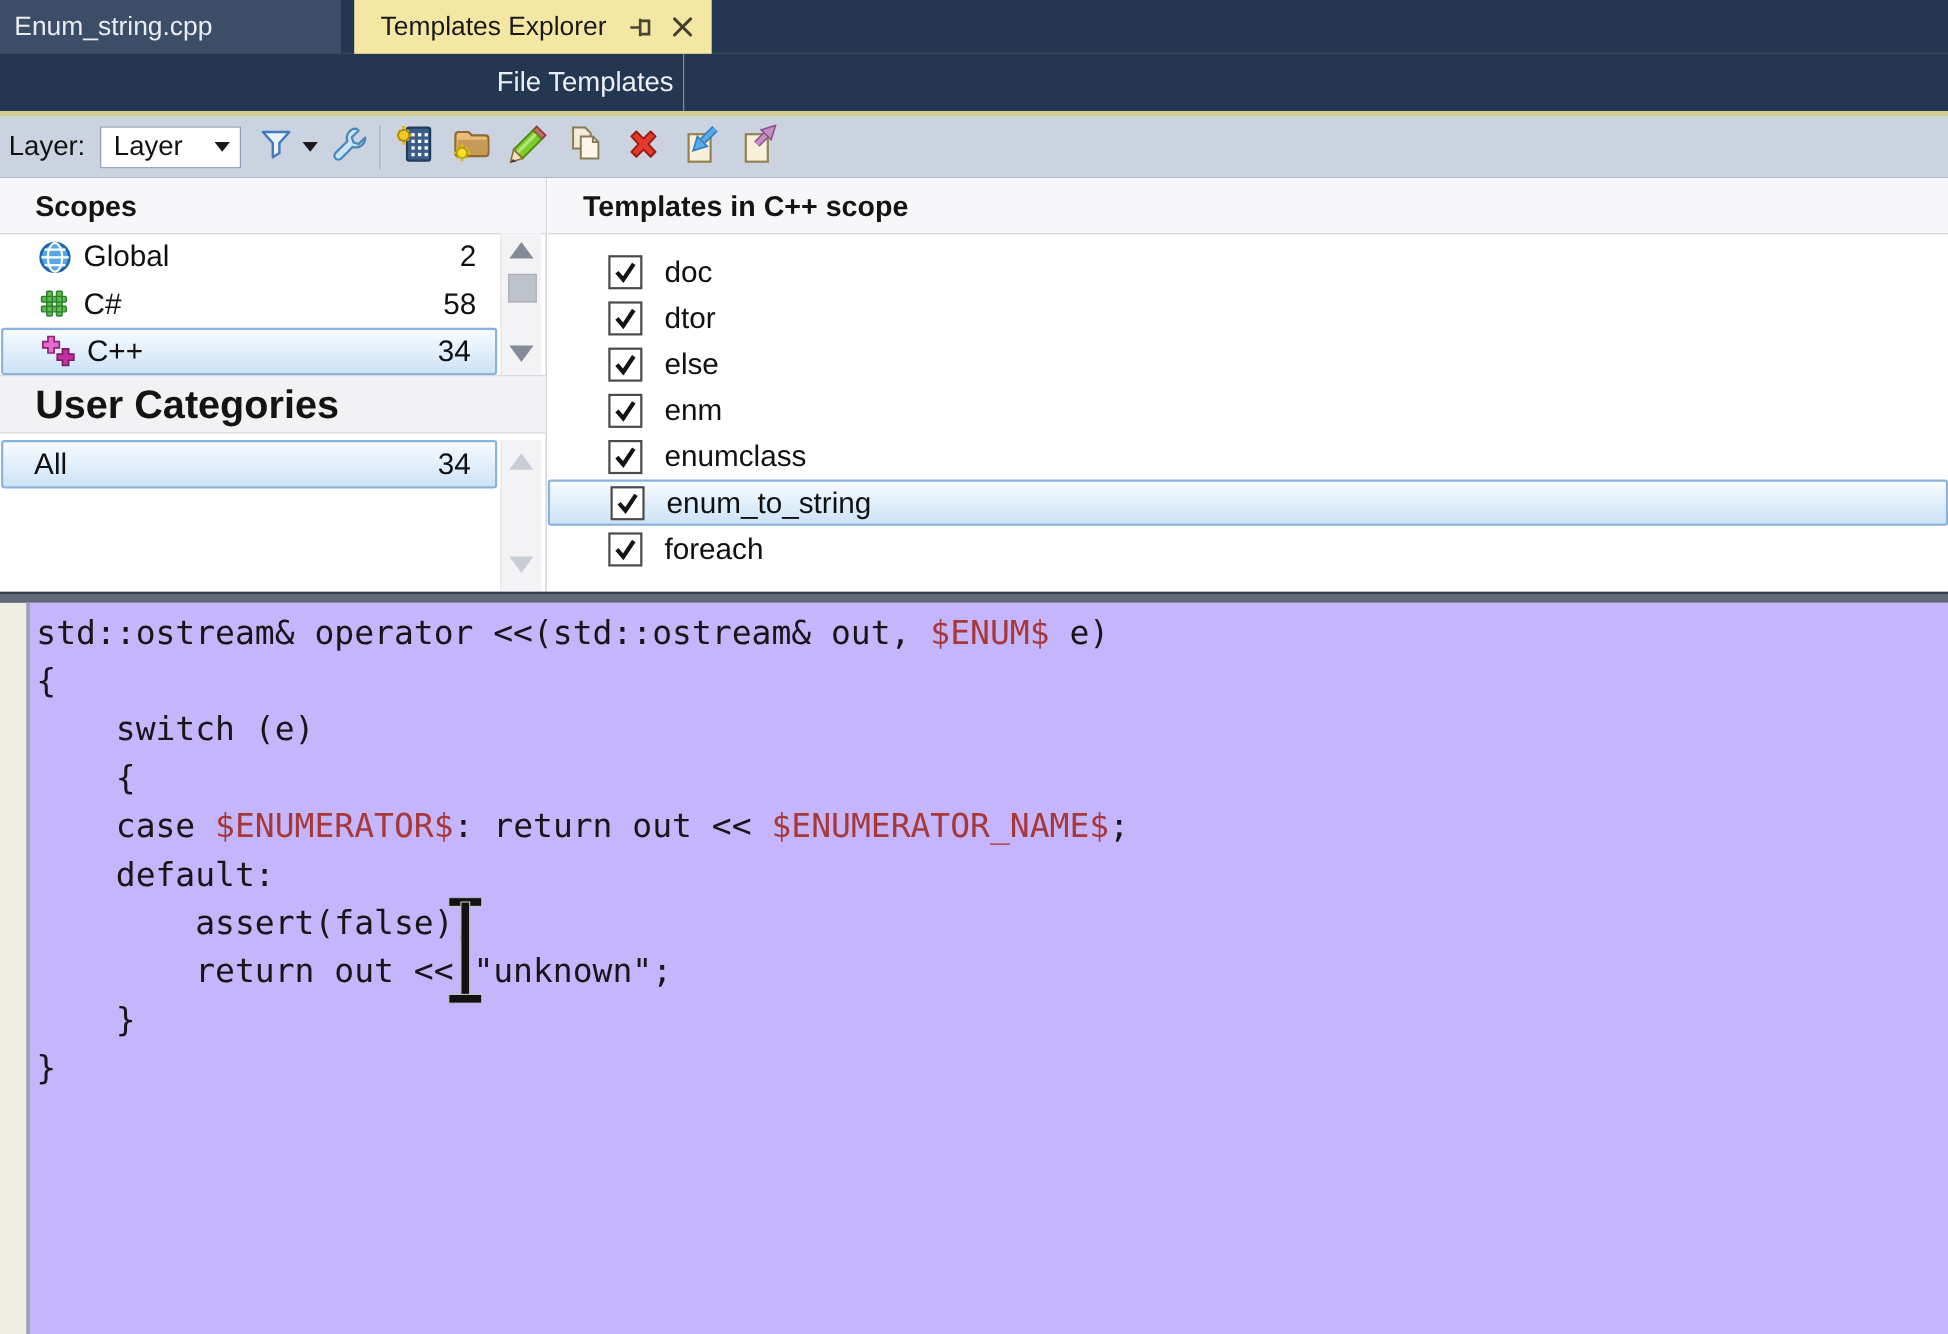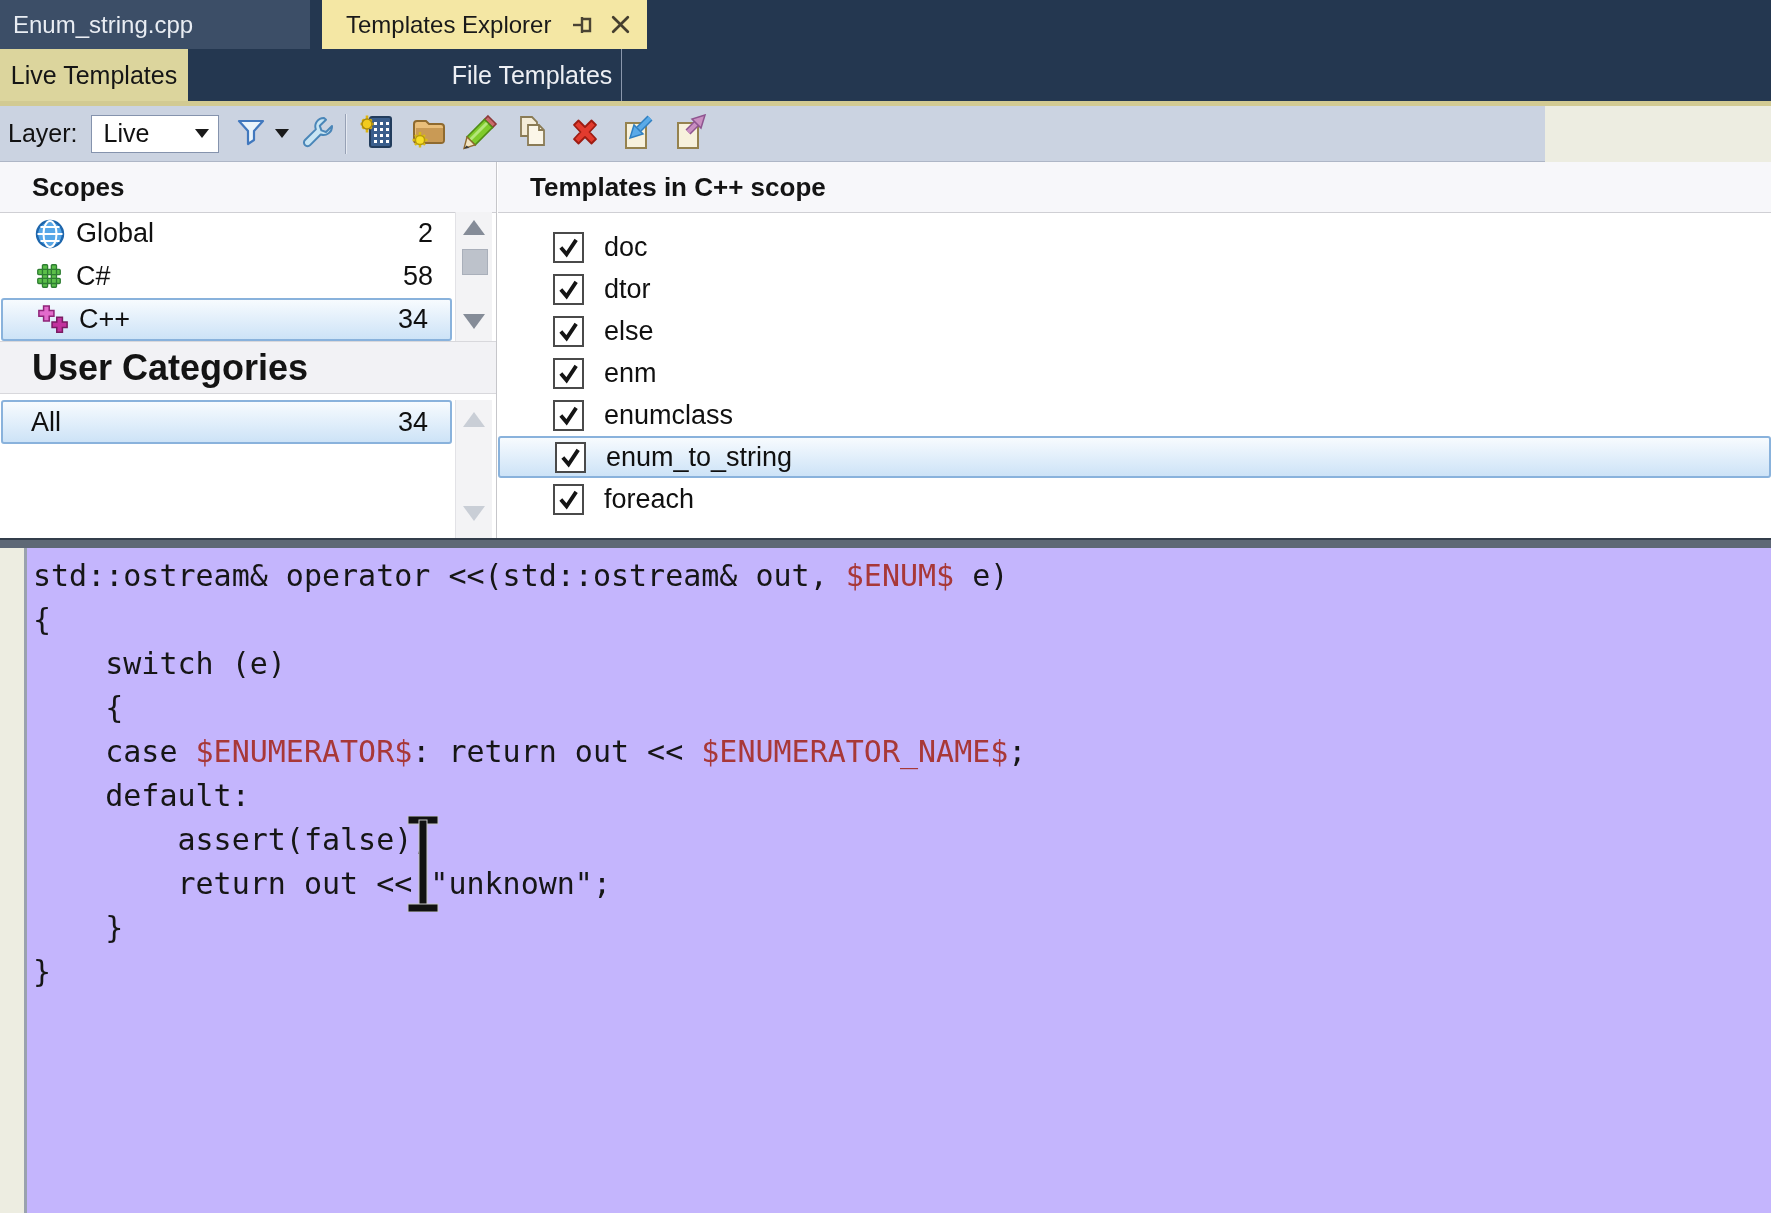--- a/index.html
+++ b/index.html
@@ -20,21 +20,21 @@
   #subtabs{position:absolute;top:49px;left:0;width:1771px;height:52px;background:#243750;}
   .subtab{position:absolute;top:0;height:52px;display:flex;align-items:center;justify-content:center;
     font-size:25px;color:#EDEFF4;box-sizing:border-box;}
   .subtab.active{background:#DCD59D;color:#151515;}
   #subtab-0{left:0;width:188px;}
   #subtab-1{left:188px;width:255px;border-right:1px solid #8A97AC;}
   #subtab-2{left:443px;width:179px;border-right:1px solid #8A97AC;}
   #accent-line{position:absolute;top:101px;left:0;width:1771px;height:5px;background:#D2CA92;}
 
   
-  #toolbar{position:absolute;top:106px;left:0;width:1545px;height:56px;background:#CBD3E1;
+  #toolbar{position:absolute;top:106px;left:0;width:1771px;height:56px;background:#CBD3E1;
     border-bottom:1px solid #AEB6C6;box-sizing:border-box;display:flex;align-items:center;}
   #layer-label{font-size:25px;color:#111;margin:0 14px 0 8px;}
   #layer-combo{width:128px;height:38px;background:#FFF;border:1px solid #8593AD;
     display:flex;align-items:center;font-size:25px;color:#111;padding-left:11px;box-sizing:border-box;}
   #layer-combo .caret{margin-left:auto;margin-right:9px;}
   .caret{width:0;height:0;border-left:8px solid transparent;border-right:8px solid transparent;
     border-top:10px solid #1a1a1a;}
   .tbtn{width:44px;height:44px;display:flex;align-items:center;justify-content:center;flex:0 0 auto;}
   .tsep{width:1px;height:40px;background:#97A1B5;border-right:1px solid #E6EAF2;margin:0 8px 0 6px;}
   #filter-caret{margin:0 6px 0 2px;border-left-width:7px;border-right-width:7px;border-top-width:9px;}
@@ -119,33 +119,30 @@
             <g stroke="#453F2F" stroke-width="2.6" stroke-linecap="round">
               <path d="M4 4 L18 18"></path>
               <path d="M18 4 L4 18"></path>
             </g>
           </svg>
       </span>
     </div>
   </div>
 
   <div id="subtabs">
-    <div class="subtab active" id="subtab-0">
-      <span>Live Templates</span>
-    </div>
     <div class="subtab" id="subtab-2">
       <span>File Templates</span>
     </div>
   </div>
   <div id="accent-line"></div>
 
   <div id="toolbar">
     <span id="layer-label">Layer:</span>
     <div id="layer-combo">
-      <span>Live</span>
+      <span>Layer</span>
       <span class="caret" style="border-left-width:7px;border-right-width:7px;border-top-width:9px;"></span>
     </div>
     <div class="tbtn" style="margin-left:10px;">
       <span>
         <svg viewBox="0 0 32 32" width="32" height="32">
             <path d="M4 5 h24 l-9 10 v9 l-6 4 v-13 z" fill="#EAF4FB" stroke="#4178BE" stroke-width="2.2" stroke-linejoin="round"></path>
           </svg>
       </span>
     </div>
     <span class="caret" id="filter-caret"></span>

